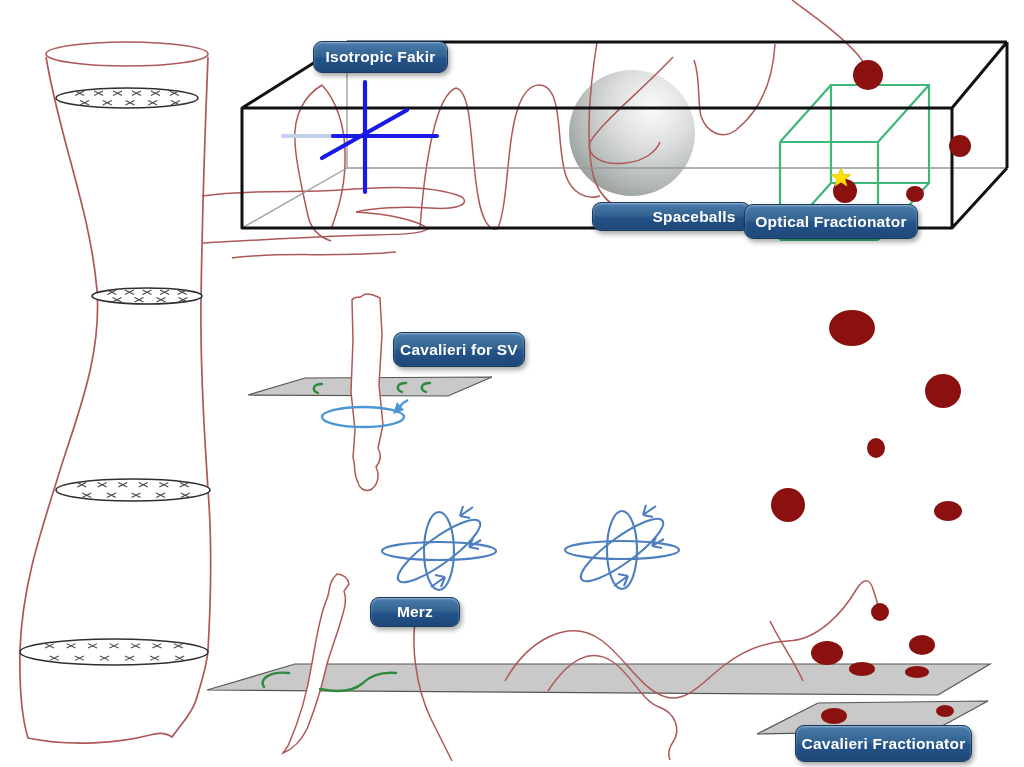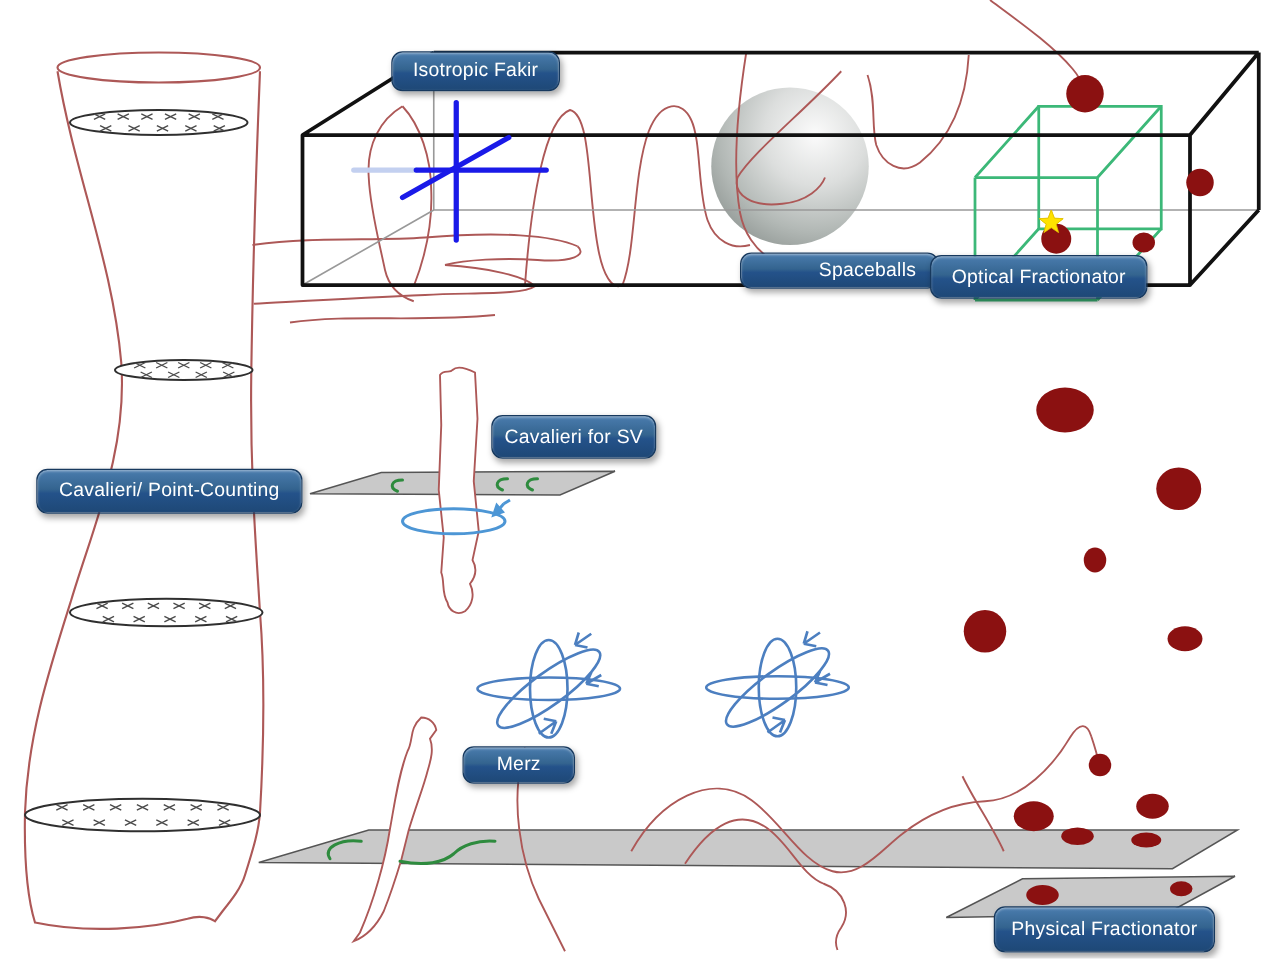--- a/index.html
+++ b/index.html
@@ -1,17 +1,17 @@
 <!DOCTYPE html>
 <html style="--c-label_gradient_top: #4a7cae; --c-label_gradient_bottom: #1e4876; --c-label_border: #17395e; --c-label_text: #ffffff; --c-cell_red: #8b1111; --c-tissue_outline_red: #ad5857; --c-probe_blue: #1a1ae8; --c-probe_pale_blue: #c3d0f0; --c-rotation_blue: #4d96d5; --c-merz_blue: #4c7fc0; --c-counting_frame_green: #3cb878; --c-cycloid_green: #2e8b3e; --c-plane_gray: #c9c9c9; --c-plane_edge_gray: #555555; --c-box_edge_black: #111111; --c-hidden_edge_gray: #999999; --c-star_yellow: #ffe200;"><head>
 <meta charset="utf-8">
 <style>
   html,body{margin:0;padding:0;background:#ffffff;}
   .stage{position:relative;width:1024px;height:767px;background:#fff;overflow:hidden;
-         font-family:"Liberation Sans",sans-serif;}
+         font-family:"Liberation Sans",sans-serif;font-weight:bold;}
   svg{position:absolute;left:0;top:0;}
   .label{
     position:absolute;display:flex;align-items:center;justify-content:center;
     color:var(--c-label_text,#fff);
     font-size:15.5px;letter-spacing:.2px;white-space:nowrap;
     background:linear-gradient(180deg,
        var(--c-label_gradient_top,#4a7cae) 0%, #34648f 45%,
        #24528a 55%, var(--c-label_gradient_bottom,#1e4876) 100%);
     border:1px solid var(--c-label_border,#17395e);
     border-radius:9px;
@@ -261,17 +261,16 @@
     <ellipse class="blob" cx="834" cy="716" rx="13" ry="8"></ellipse>
     <ellipse class="blob" cx="945" cy="711" rx="9" ry="6"></ellipse>
   </g>
 
   <polygon class="star" points="841,168 843.5,174.6 850.5,174.9 845,179.3 846.9,186.1 841,182.2 835.1,186.1 837,179.3 831.5,174.9 838.5,174.6"></polygon>
 </svg>
 
 <div class="label" style="left:313px;top:41px;width:133px;height:30px;">Isotropic Fakir</div>
 <div class="label" style="left:592px;top:202px;width:112px;height:27px;padding-left:45px;">Spaceballs</div>
 <div class="label" style="left:744px;top:204px;width:172px;height:33px;">Optical Fractionator</div>
-<div class="label" style="left:29px;top:375px;width:211px;height:34px;">Cavalieri/ Point-Counting</div>
 <div class="label" style="left:393px;top:332px;width:130px;height:33px;">Cavalieri for SV</div>
 <div class="label" style="left:370px;top:597px;width:88px;height:28px;">Merz</div>
-<div class="label" style="left:795px;top:725px;width:175px;height:35px;">Physical Fractionator</div>
+<div class="label" style="left:795px;top:725px;width:175px;height:35px;">Cavalieri Fractionator</div>
 </div>
 
 </body></html>

